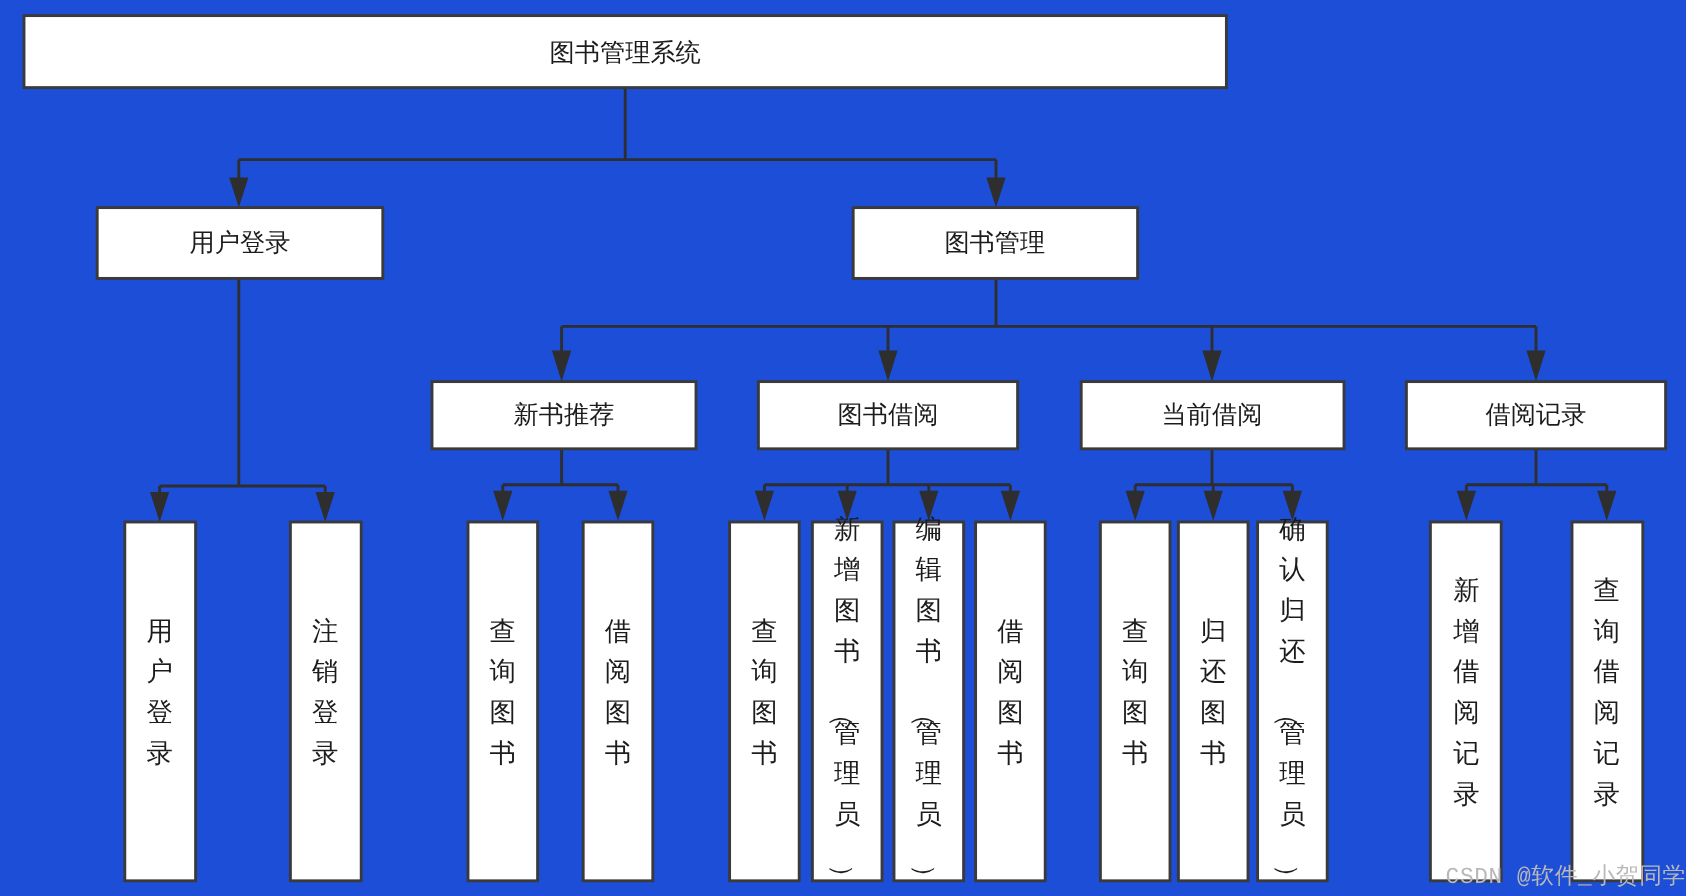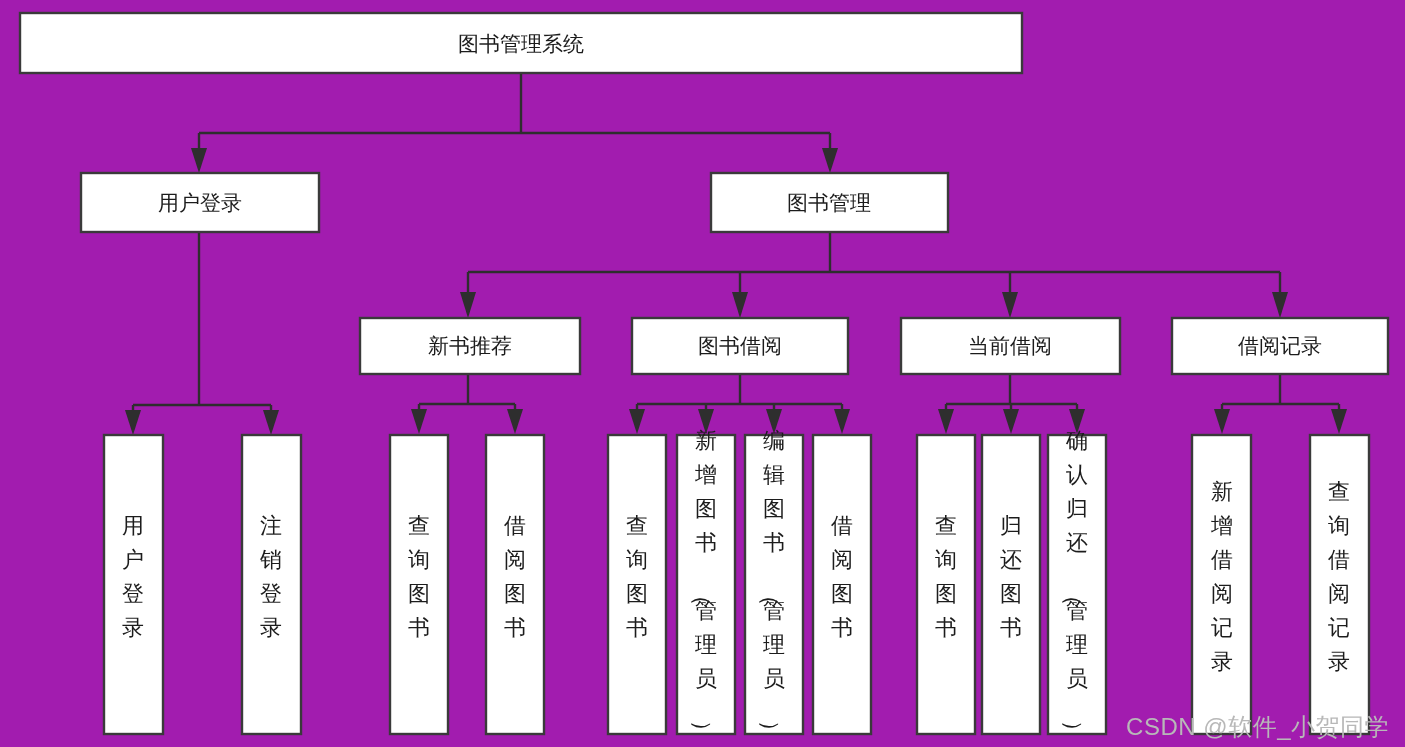--- a/index.html
+++ b/index.html
@@ -10,21 +10,21 @@
   body {
     width: 1405px;
     height: 747px;
     font-family: "Liberation Sans", "DejaVu Sans", sans-serif;
     overflow: hidden;
   }
   #diagram-root {
     position: relative;
     width: 1405px;
     height: 747px;
-    background: #a21caf;
+    background: #1d4ed8;
   }
   svg#flow-svg {
     position: absolute;
     top: 0;
     left: 0;
     width: 1405px;
     height: 747px;
   }
   .node-box {
     fill: #ffffff;
@@ -49,24 +49,24 @@
     stroke-width: 2.4;
     fill: none;
     stroke-linecap: butt;
   }
   .arrow-head {
     fill: #2e2e2e;
     stroke: none;
   }
   .watermark {
     position: absolute;
-    right: 16px;
+    right: 0;
     bottom: 4px;
-    font-family: Liberation Sans, sans-serif;
-    font-size: 24px;
+    font-family: Liberation Mono, monospace;
+    font-size: 19px;
     color: #b8b8b8;
     white-space: nowrap;
     letter-spacing: 0.5px;
   }
 </style>
 </head>
 <body>
 
 <div id="diagram-root">
 

